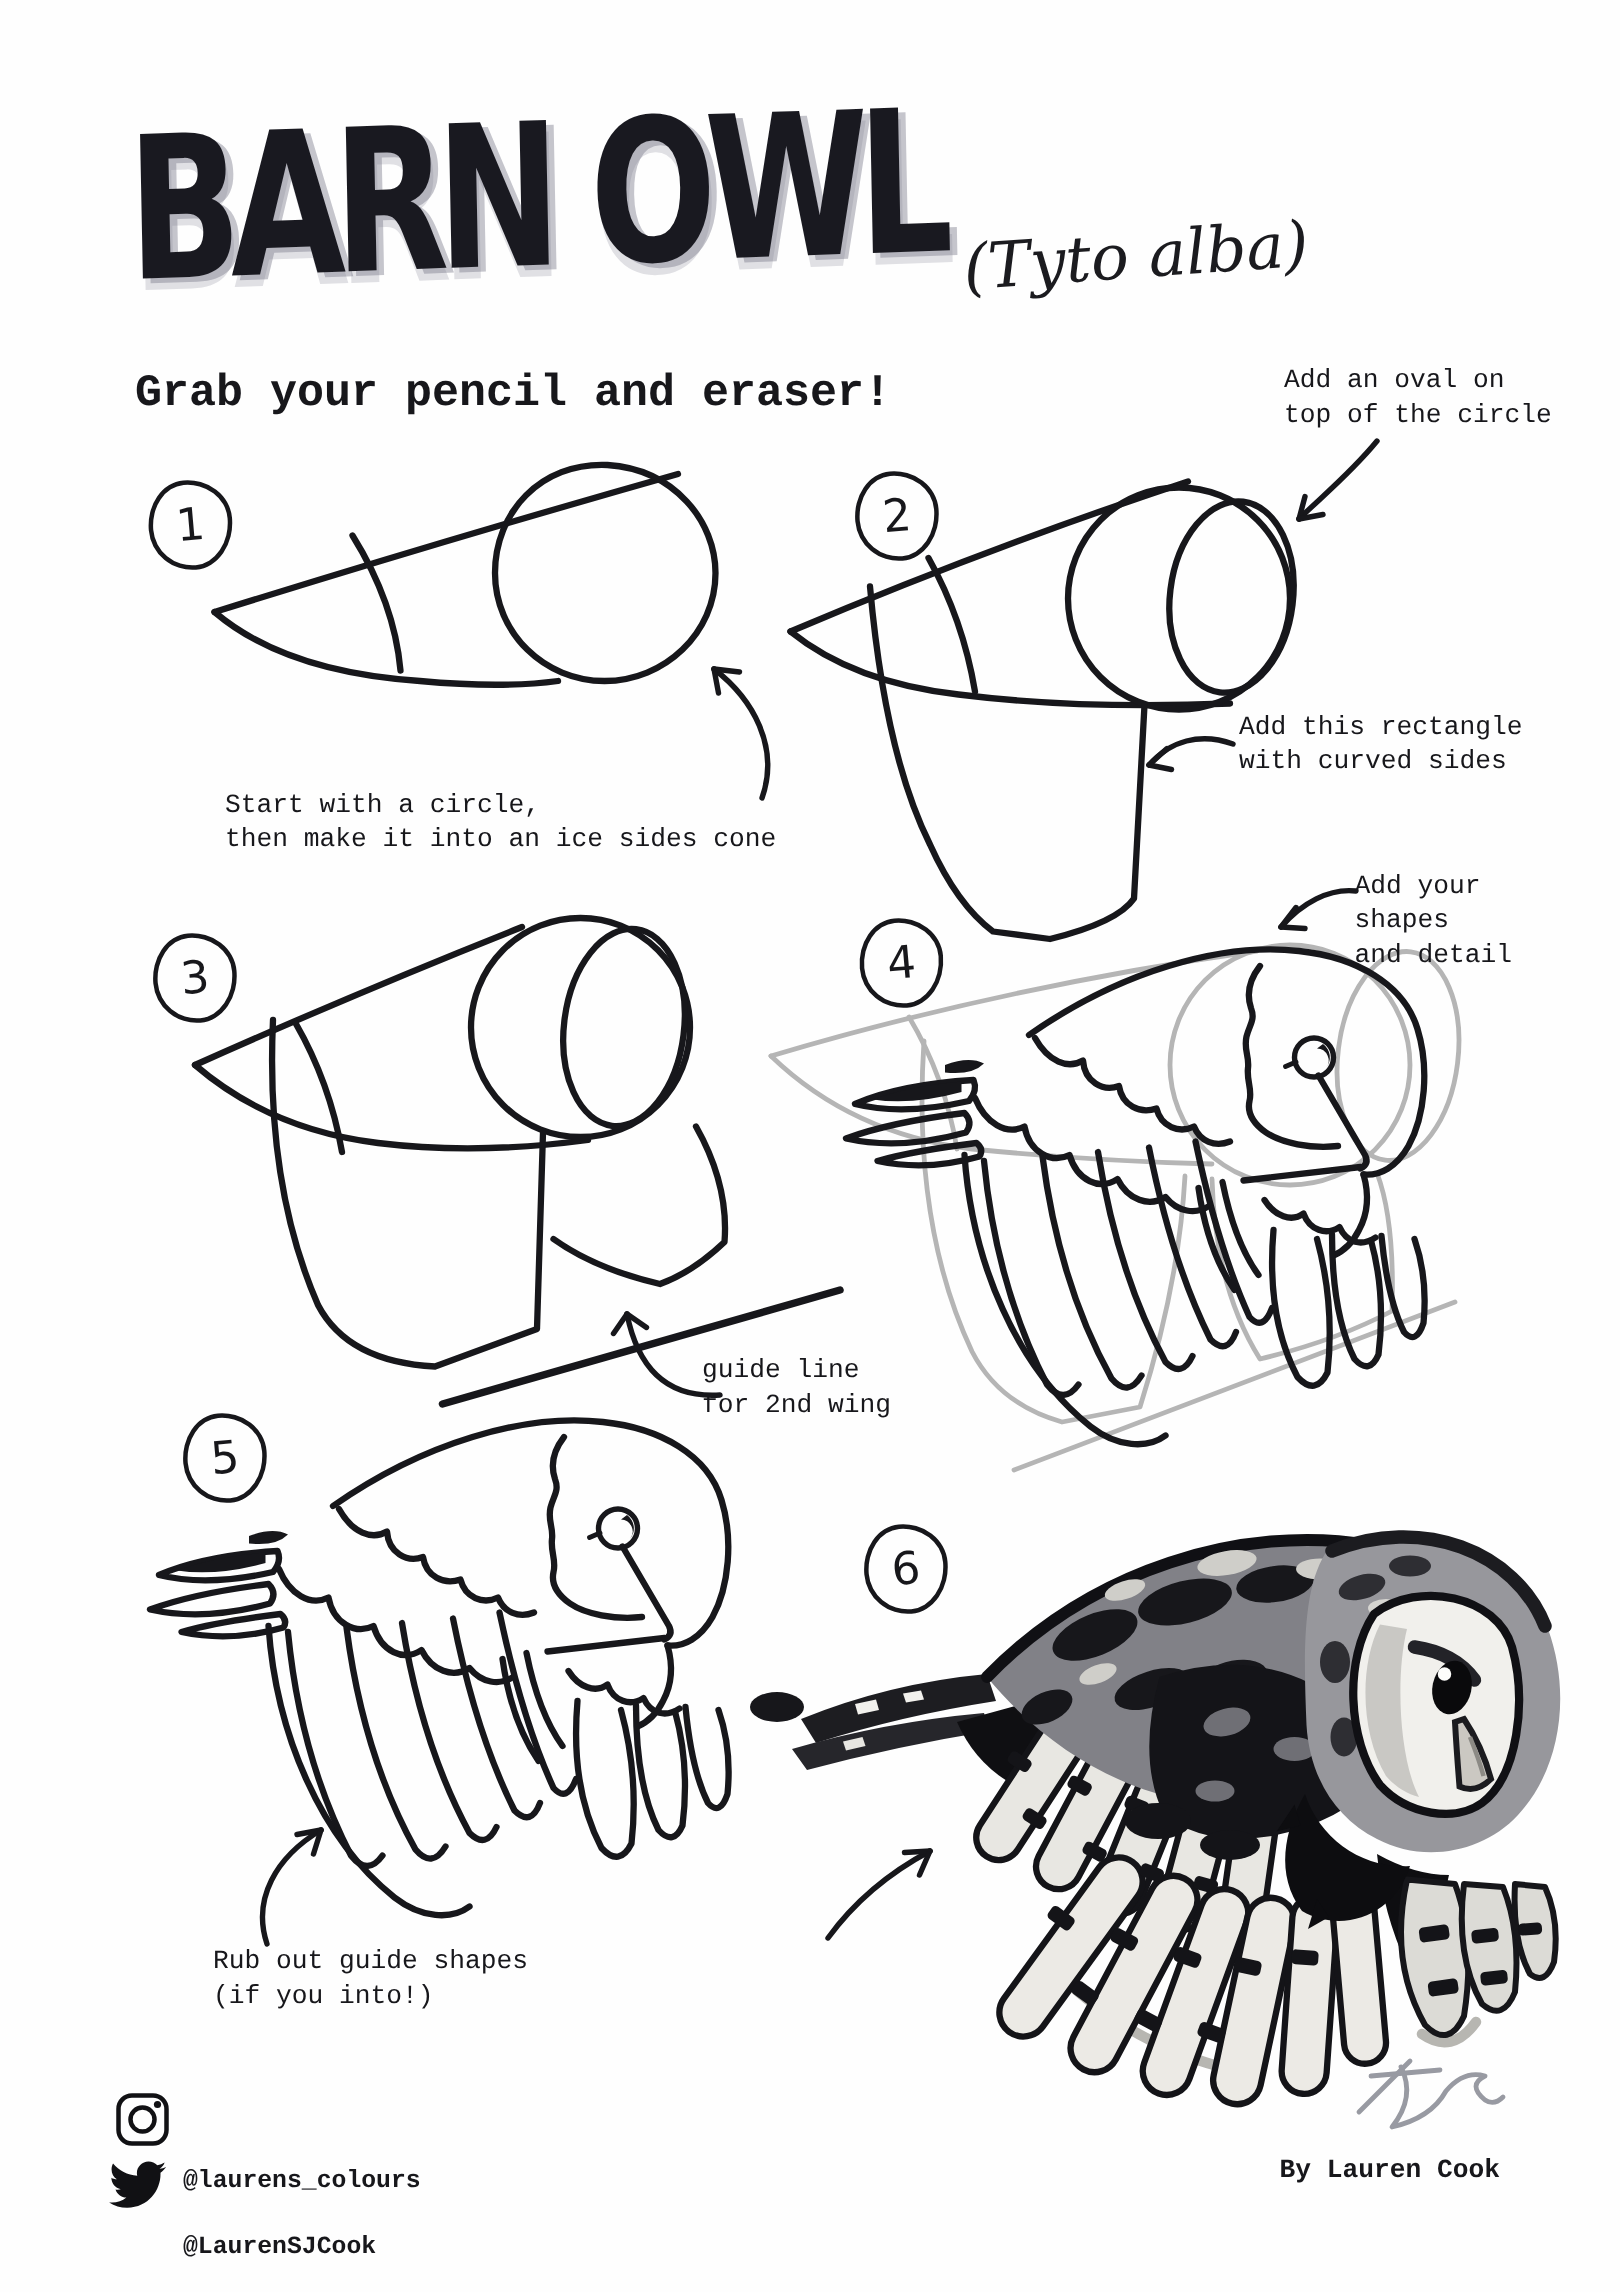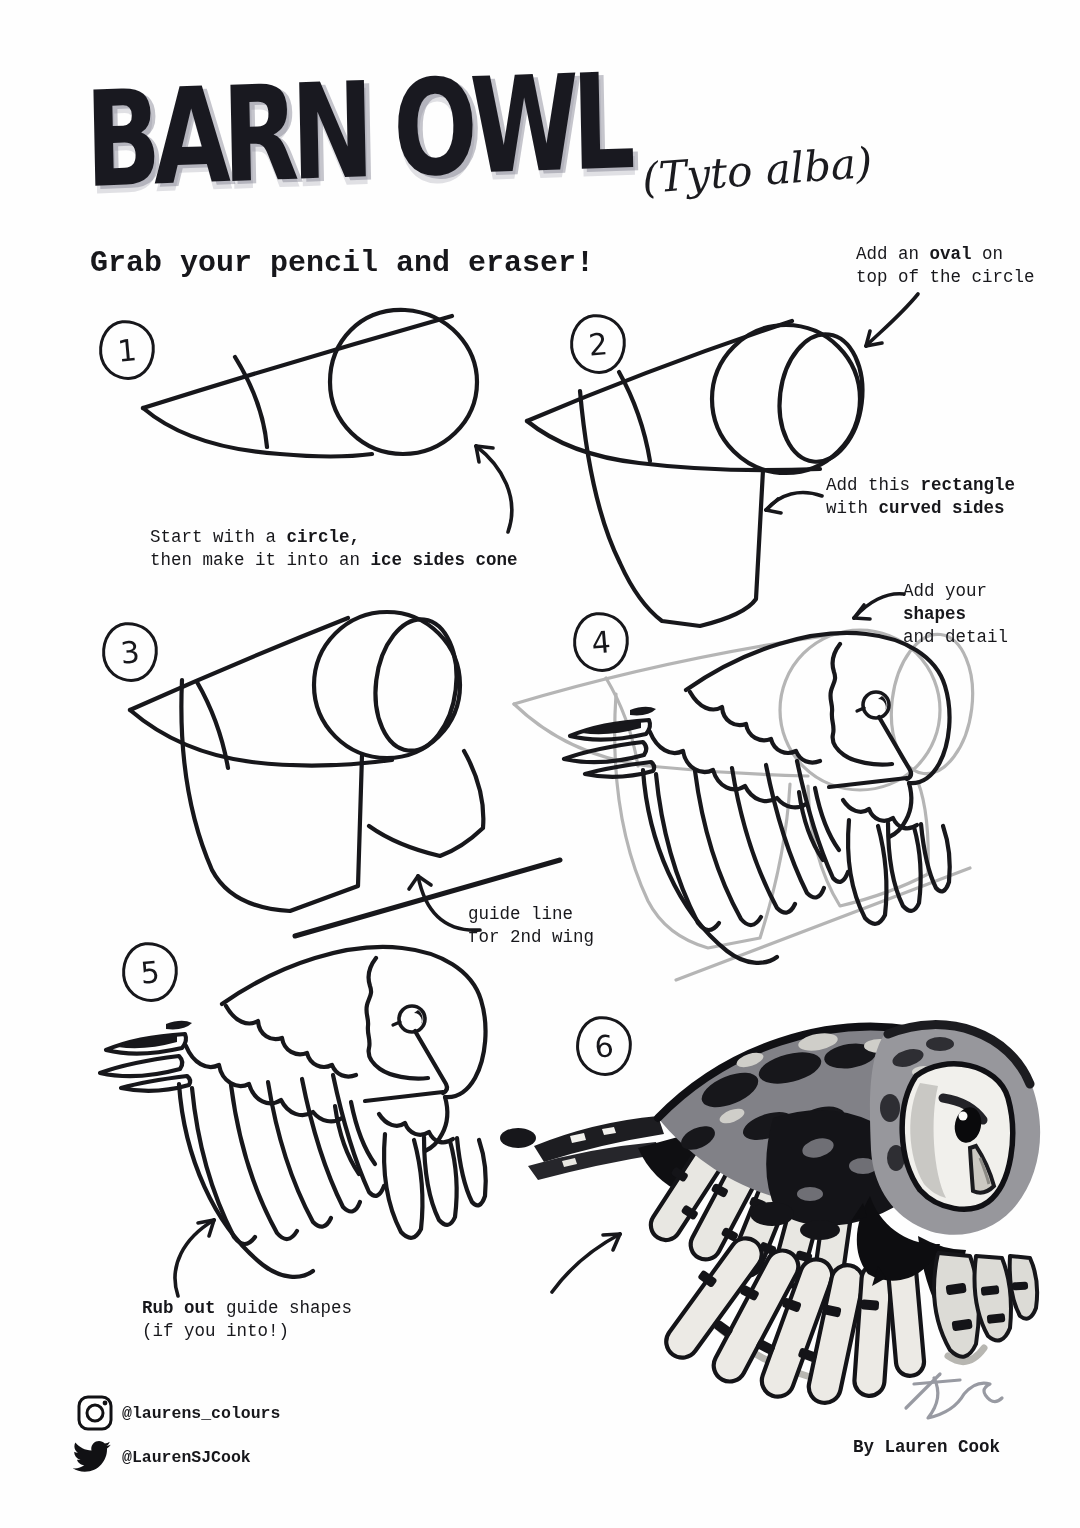--- a/index.html
+++ b/index.html
@@ -13,23 +13,23 @@
     text-shadow:6px 3px 0 rgba(118,120,136,.42), 2px 7px 0 rgba(118,120,136,.22);}
   .title-latin{left:642px;top:146px;font-family:"DejaVu Serif",serif;font-style:italic;
     font-size:42px;color:#1b1b1f;transform:rotate(-4deg);white-space:nowrap;}
   .heading{left:74px;top:246px;font-size:30px;font-weight:bold;white-space:nowrap;margin-left:16px;}
   
   .badge{width:50px;height:54px;border:3.5px solid #17171b;display:flex;align-items:center;
     justify-content:center;font-family:"DejaVu Sans",sans-serif;font-size:30px;color:#17171b;
     border-radius:46% 54% 48% 52% / 52% 46% 54% 48%;transform:rotate(-5deg);background:transparent;}
   
   .note{font-size:17.5px;line-height:1.32;white-space:nowrap;}
-  .note .b{font-weight:bold;text-align:right;}
+  .note .b{font-weight:normal;text-align:right;}
   .credit{font-size:17.5px;font-weight:bold;white-space:nowrap;}
-  .handle{font-size:16.5px;font-weight:bold;white-space:nowrap;}
+  .handle{font-size:16.5px;font-weight:bold;white-space:nowrap;margin-top:40px;}
   svg{display:block;overflow:visible;}
 </style>
 </head>
 <body>
 
 <div class="page">
 
   <svg width="0" height="0" class="abs" style="left:0;top:0">
     <defs>
       <g id="owlOutline" fill="none" stroke="#17171b" stroke-width="4.2" stroke-linecap="round" stroke-linejoin="round">

